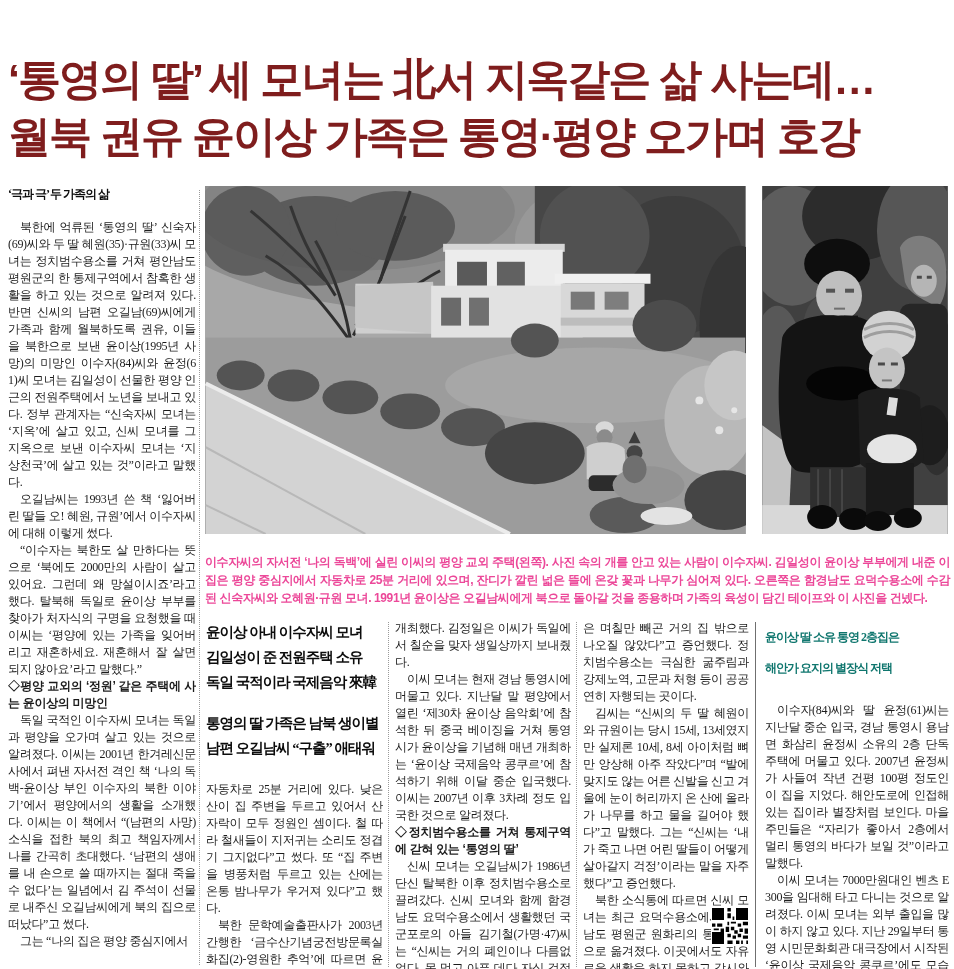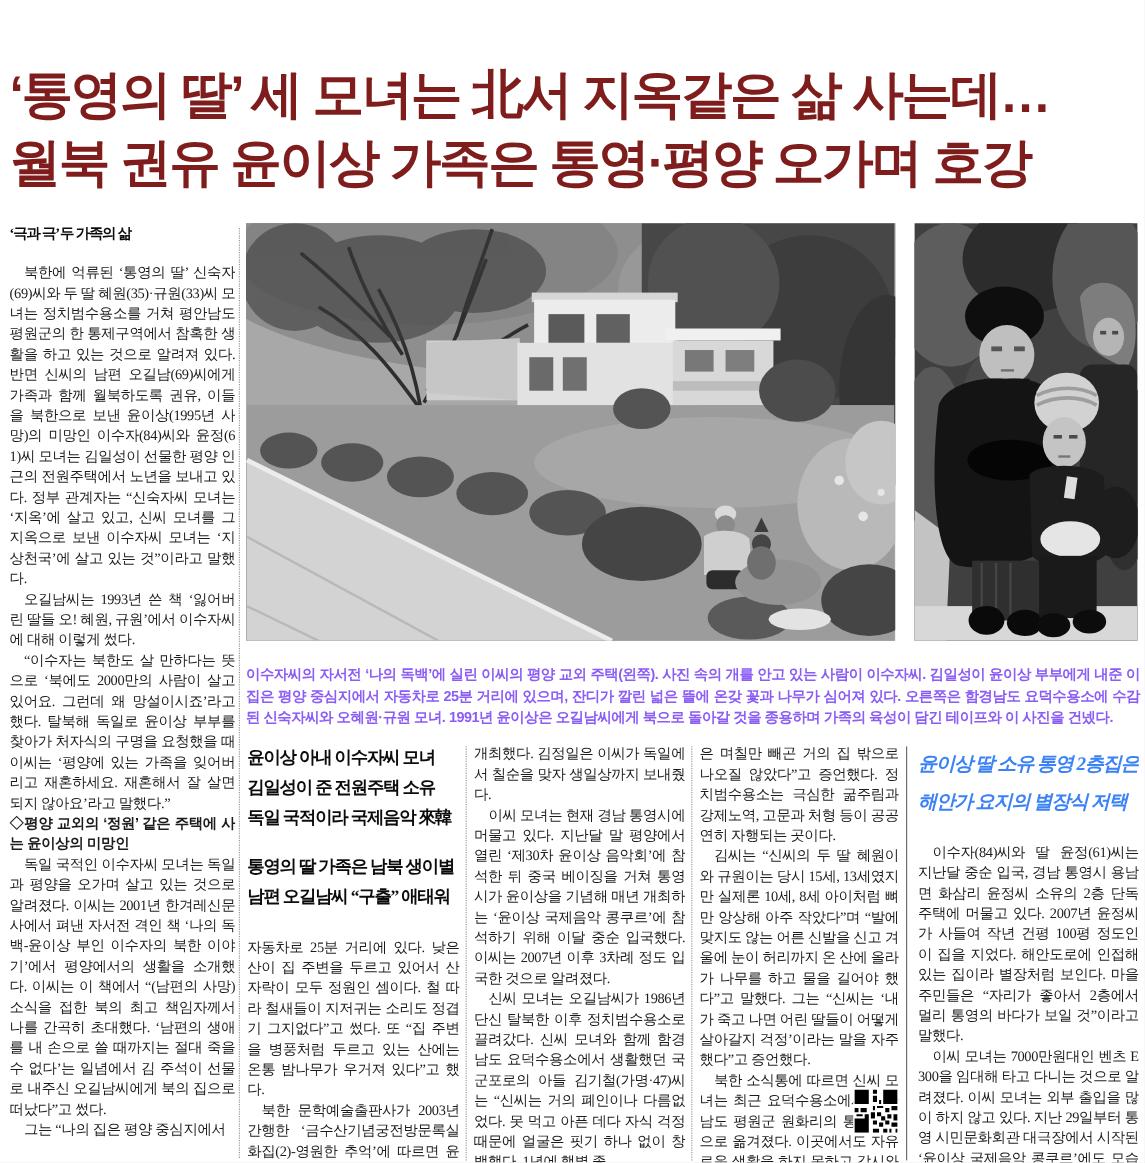--- a/index.html
+++ b/index.html
@@ -19,33 +19,33 @@
   
   .left-col{position:absolute;left:8px;top:186px;width:188px;height:781px;overflow:hidden;}
   .kicker{font-size:12px;font-weight:800;letter-spacing:-1px;margin:0 0 16px 0;color:#0c0c0c;}
   
   .photo{position:absolute;top:186px;display:block;background:#aaa;}
   .photo.left{left:205px;width:541px;height:348px;}
   .photo.right{left:762px;width:186px;height:348px;}
   
   .caption{position:absolute;left:205px;top:541px;width:745px;height:74px;
            font-size:12px;line-height:18px;font-weight:600;letter-spacing:-0.4px;
-           text-align:justify;word-break:break-all;color:#8b5cf6;}
+           text-align:justify;word-break:break-all;color:#ec4899;}
   
   .bcol{position:absolute;top:620px;height:349px;overflow:hidden;}
   .col2{left:206px;width:177px;}
   .col3{left:395px;width:176px;}
   .col4{left:583px;width:166px;}
   .col5{left:765px;width:184px;}
   .sub-group{font-weight:800;font-size:14.5px;line-height:25px;letter-spacing:-1px;
              margin:0 0 13px 0;color:#0c0c0c;}
   .sub-group div{white-space:nowrap;}
   .col2 .sub-gap{margin-bottom:16px;}
-  .col5-head{font-weight:800;font-size:16px;line-height:31px;letter-spacing:-1px;
-             margin:2px 0 18px 0;color:#3b82f6;font-style:italic;}
+  .col5-head{font-weight:800;font-size:12px;line-height:31px;letter-spacing:-1px;
+             margin:2px 0 18px 0;color:#0f766e;}
   .col5-head div{white-space:nowrap;}
   
   .vr{position:absolute;width:0;}
   .vr.dotted{border-left:1px dotted #9a9a9a;}
   .vr.solid{border-left:1px solid #6f6f6f;}
   .vr-main{left:199px;top:190px;height:775px;}
   .vr-23{left:388px;top:622px;height:345px;}
   .vr-34{left:576px;top:622px;height:345px;}
   .vr-45{left:755px;top:622px;height:345px;}
   
@@ -226,20 +226,21 @@
       <div>통영의 딸 가족은 남북 생이별</div>
       <div>남편 오길남씨 “구출” 애태워</div>
     </div>
     <p class="p noindent">자동차로 25분 거리에 있다. 낮은 산이 집 주변을 두르고 있어서 산자락이 모두 정원인 셈이다. 철 따라 철새들이 지저귀는 소리도 정겹기 그지없다”고 썼다. 또 “집 주변을 병풍처럼 두르고 있는 산에는 온통 밤나무가 우거져 있다”고 했다.</p>
     <p class="p">북한 문학예술출판사가 2003년 간행한 ‘금수산기념궁전방문록실화집(2)-영원한 추억’에 따르면 윤이상이 사망하자 김정일은 자신 명의로 화환을 보냈고, 평양에서 국가적 추모회도</p>
   </div>
 
   <div class="bcol col3 bodytext">
     <p class="p noindent">개최했다. 김정일은 이씨가 독일에서 칠순을 맞자 생일상까지 보내줬다.</p>
     <p class="p">이씨 모녀는 현재 경남 통영시에 머물고 있다. 지난달 말 평양에서 열린 ‘제30차 윤이상 음악회’에 참석한 뒤 중국 베이징을 거쳐 통영시가 윤이상을 기념해 매년 개최하는 ‘윤이상 국제음악 콩쿠르’에 참석하기 위해 이달 중순 입국했다. 이씨는 2007년 이후 3차례 정도 입국한 것으로 알려졌다.</p>
+    <p class="sec-head">◇정치범수용소를 거쳐 통제구역에 갇혀 있는 ‘통영의 딸’</p>
     <p class="p">신씨 모녀는 오길남씨가 1986년 단신 탈북한 이후 정치범수용소로 끌려갔다. 신씨 모녀와 함께 함경남도 요덕수용소에서 생활했던 국군포로의 아들 김기철(가명·47)씨는 “신씨는 거의 폐인이나 다름없었다. 못 먹고 아픈 데다 자식 걱정 때문에 얼굴은 핏기 하나 없이 창백했다. 1년에 햇볕 좋</p>
   </div>
 
   <div class="bcol col4 bodytext">
     <p class="p noindent">은 며칠만 빼곤 거의 집 밖으로 나오질 않았다”고 증언했다. 정치범수용소는 극심한 굶주림과 강제노역, 고문과 처형 등이 공공연히 자행되는 곳이다.</p>
     <p class="p">김씨는 “신씨의 두 딸 혜원이와 규원이는 당시 15세, 13세였지만 실제론 10세, 8세 아이처럼 뼈만 앙상해 아주 작았다”며 “발에 맞지도 않는 어른 신발을 신고 겨울에 눈이 허리까지 온 산에 올라가 나무를 하고 물을 길어야 했다”고 말했다. 그는 “신씨는 ‘내가 죽고 나면 어린 딸들이 어떻게 살아갈지 걱정’이라는 말을 자주 했다”고 증언했다.</p>
     <p class="p">북한 소식통에 따르면 신씨 모녀는 최근 요덕수용소에서 평안남도 평원군 원화리의 통제구역으로 옮겨졌다. 이곳에서도 자유로운 생활을 하지 못하고 감시와 탄압을 받고 있는 것으로 알려졌다.</p>
 
     <svg class="qr" viewBox="0 0 21 21">
       <rect width="21" height="21" fill="#fff"></rect>

